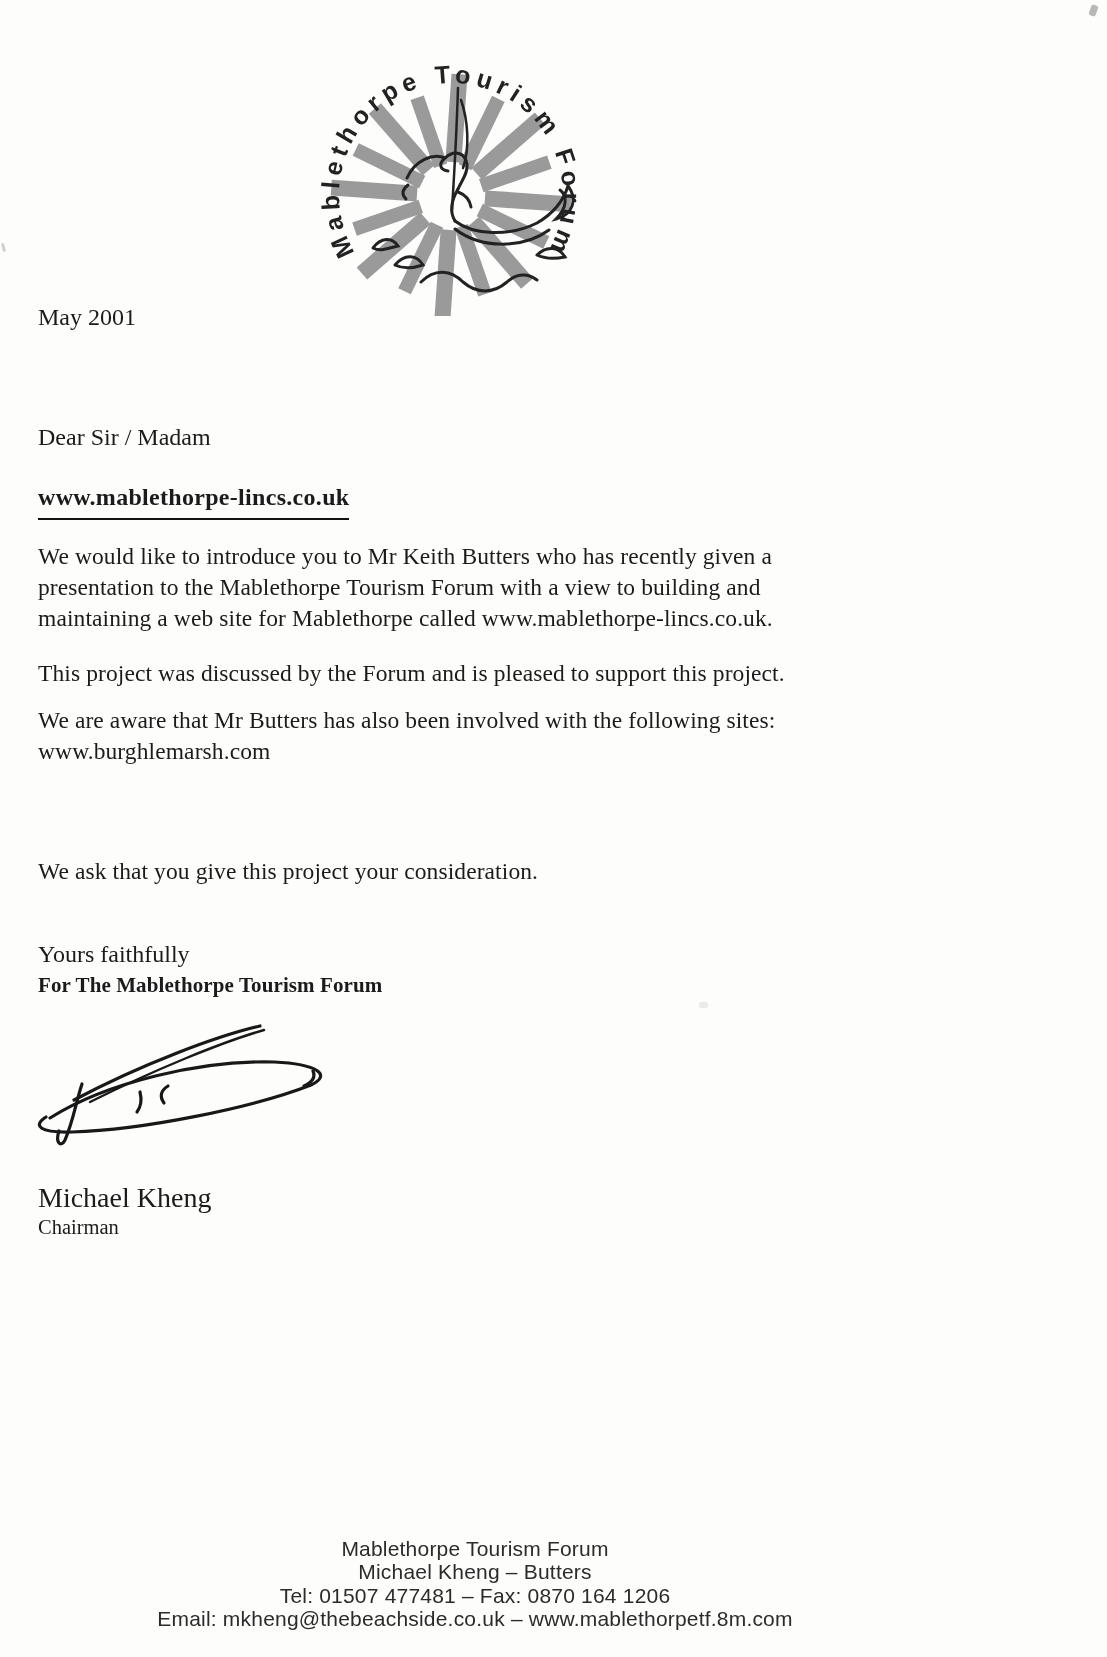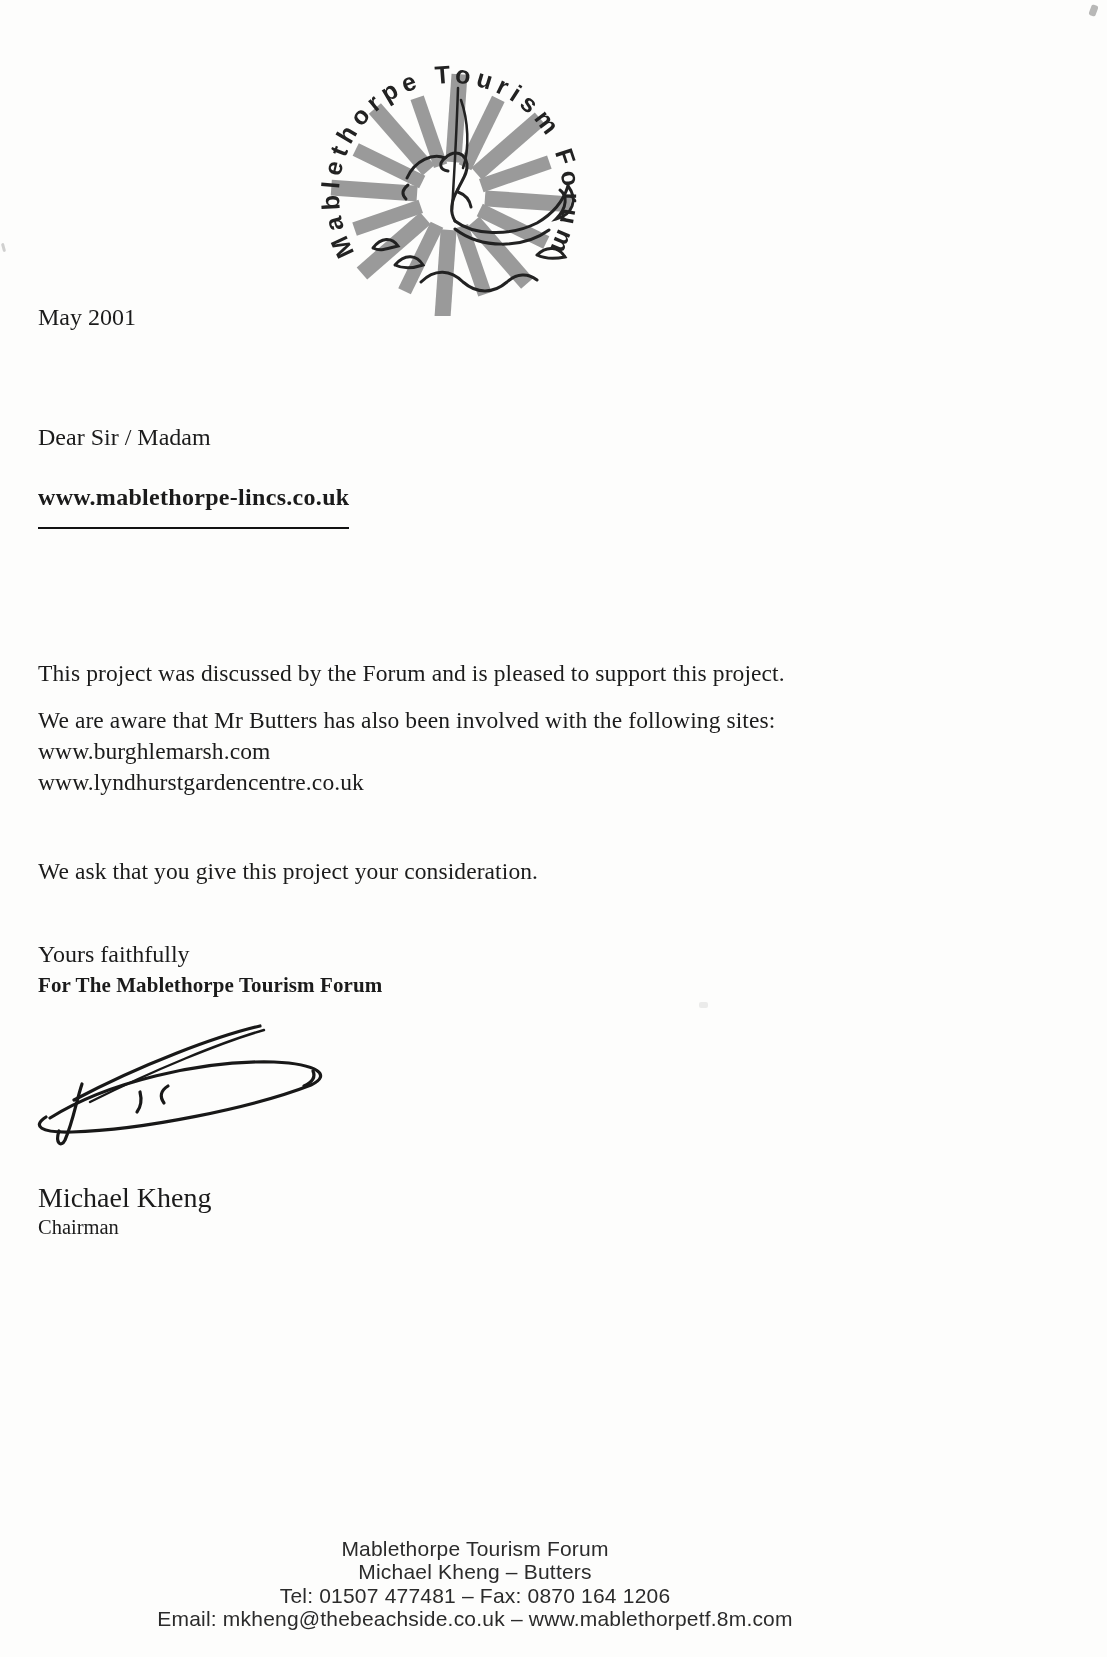--- a/index.html
+++ b/index.html
@@ -12,21 +12,21 @@
     color:#1b1b1b;
     overflow:hidden;
   }
   .abs { position:absolute; }
   .body-text { font-size:23.5px; line-height:31px; letter-spacing:0.1px; }
   .multiline { white-space:pre-line; }
   .date-line     { left:38px; top:304px; font-size:24px; }
   .salutation    { left:38px; top:424px; font-size:24px; }
   .subject {
     left:38px; top:484px; font-size:24px; font-weight:bold;
-    border-bottom:2.5px solid #121212; padding-bottom:16px; letter-spacing:0.3px;text-align:center;
+    border-bottom:2.5px solid #121212; padding-bottom:7px; letter-spacing:0.3px;text-align:center;
   }
   .para-intro    { left:38px; top:541px; width:900px; }
   .para-support  { left:38px; top:658px; width:900px; }
   .para-aware    { left:38px; top:705px; width:900px; }
   .para-ask      { left:38px; top:856px; width:900px; }
   .valediction   { left:38px; top:941px; font-size:24px; }
   .on-behalf     { left:38px; top:973px; font-size:21px; font-weight:bold; letter-spacing:0.1px;text-align:right; }
   .signature-box { left:12px; top:1020px; width:360px; height:140px; }
   .sig-name      { left:38px; top:1182px; font-size:28px;text-align:center; }
   .sig-title     { left:38px; top:1216px; font-size:20.5px; }
@@ -131,27 +131,29 @@
       </text>
     </svg>
   </div>
 
   <div class="abs date-line">May 2001</div>
 
   <div class="abs salutation">Dear Sir / Madam</div>
 
   <div class="abs subject">www.mablethorpe-lincs.co.uk</div>
 
+  <div class="abs body-text multiline para-intro">We would like to introduce you to Mr Keith Butters who has recently given a
+presentation to the Mablethorpe Tourism Forum with a view to building and
+maintaining a web site for Mablethorpe called www.mablethorpe-lincs.co.uk.</div>
 
   <div class="abs body-text para-support">This project was discussed by the Forum and is pleased to support this project.</div>
 
   <div class="abs body-text para-aware">
     <div>We are aware that Mr Butters has also been involved with the following sites:</div>
     <div>www.burghlemarsh.com</div>
-    <div>www.lyndhurstgardencentre.co.uk</div>
   </div>
 
   <div class="abs body-text para-ask">We ask that you give this project your consideration.</div>
 
   <div class="abs valediction">Yours faithfully</div>
   <div class="abs on-behalf">For The Mablethorpe Tourism Forum</div>
 
   <div class="abs signature-box">
     <svg width="360" height="140" viewBox="0 0 360 140">
       <g fill="none" stroke="#181818" stroke-width="3.2" stroke-linecap="round">

